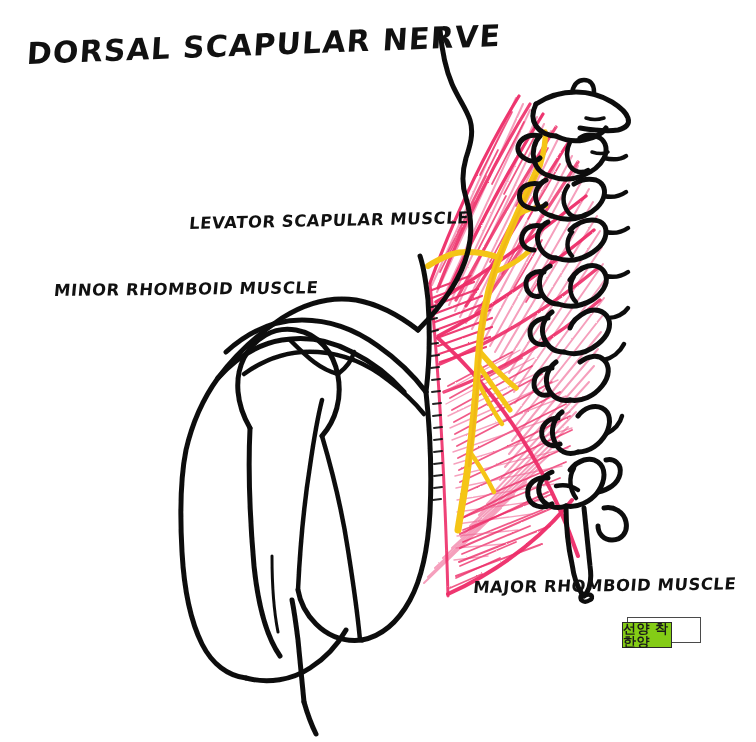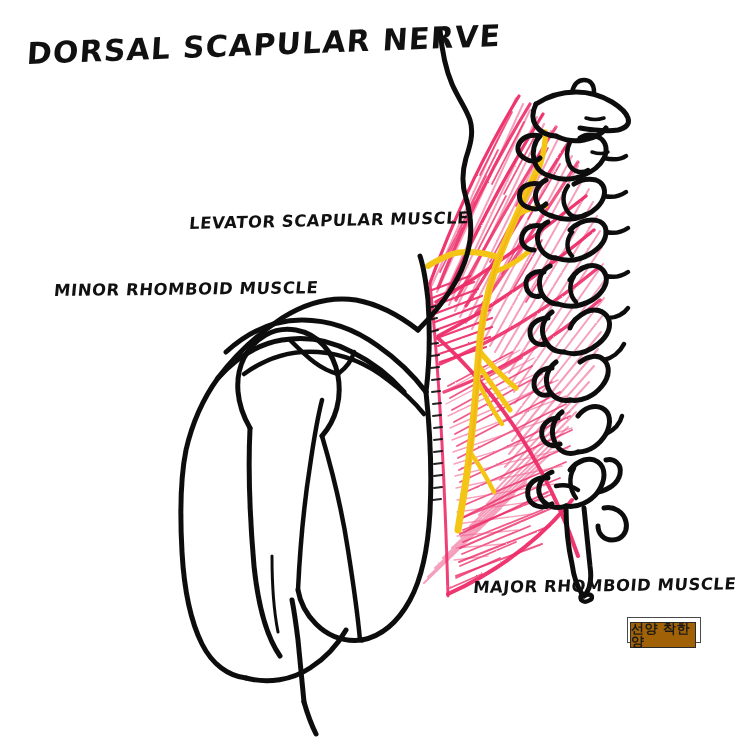--- a/index.html
+++ b/index.html
@@ -69,26 +69,26 @@
     position: absolute;
     left: 5px;
     top: 0px;
     width: 74px;
     height: 26px;
     border: 1.5px solid #4a4a4a;
     box-sizing: border-box;
   }
   #signature .main-frame {
     position: absolute;
-    left: 8px;
+    left: 0px;
     top: 5px;
-    width: 66px;
+    width: 50px;
     height: 26px;
     border: 1.5px solid #2a2a2a;
-    background: #a16207;
+    background: #84cc16;
     box-sizing: border-box;
     display: flex;
     align-items: center;
     justify-content: center;
   }
   #signature .sig-text {
     font-family: "DejaVu Sans", sans-serif;
     font-size: 13px;
     font-weight: bold;
     color: #1a1a1a;

